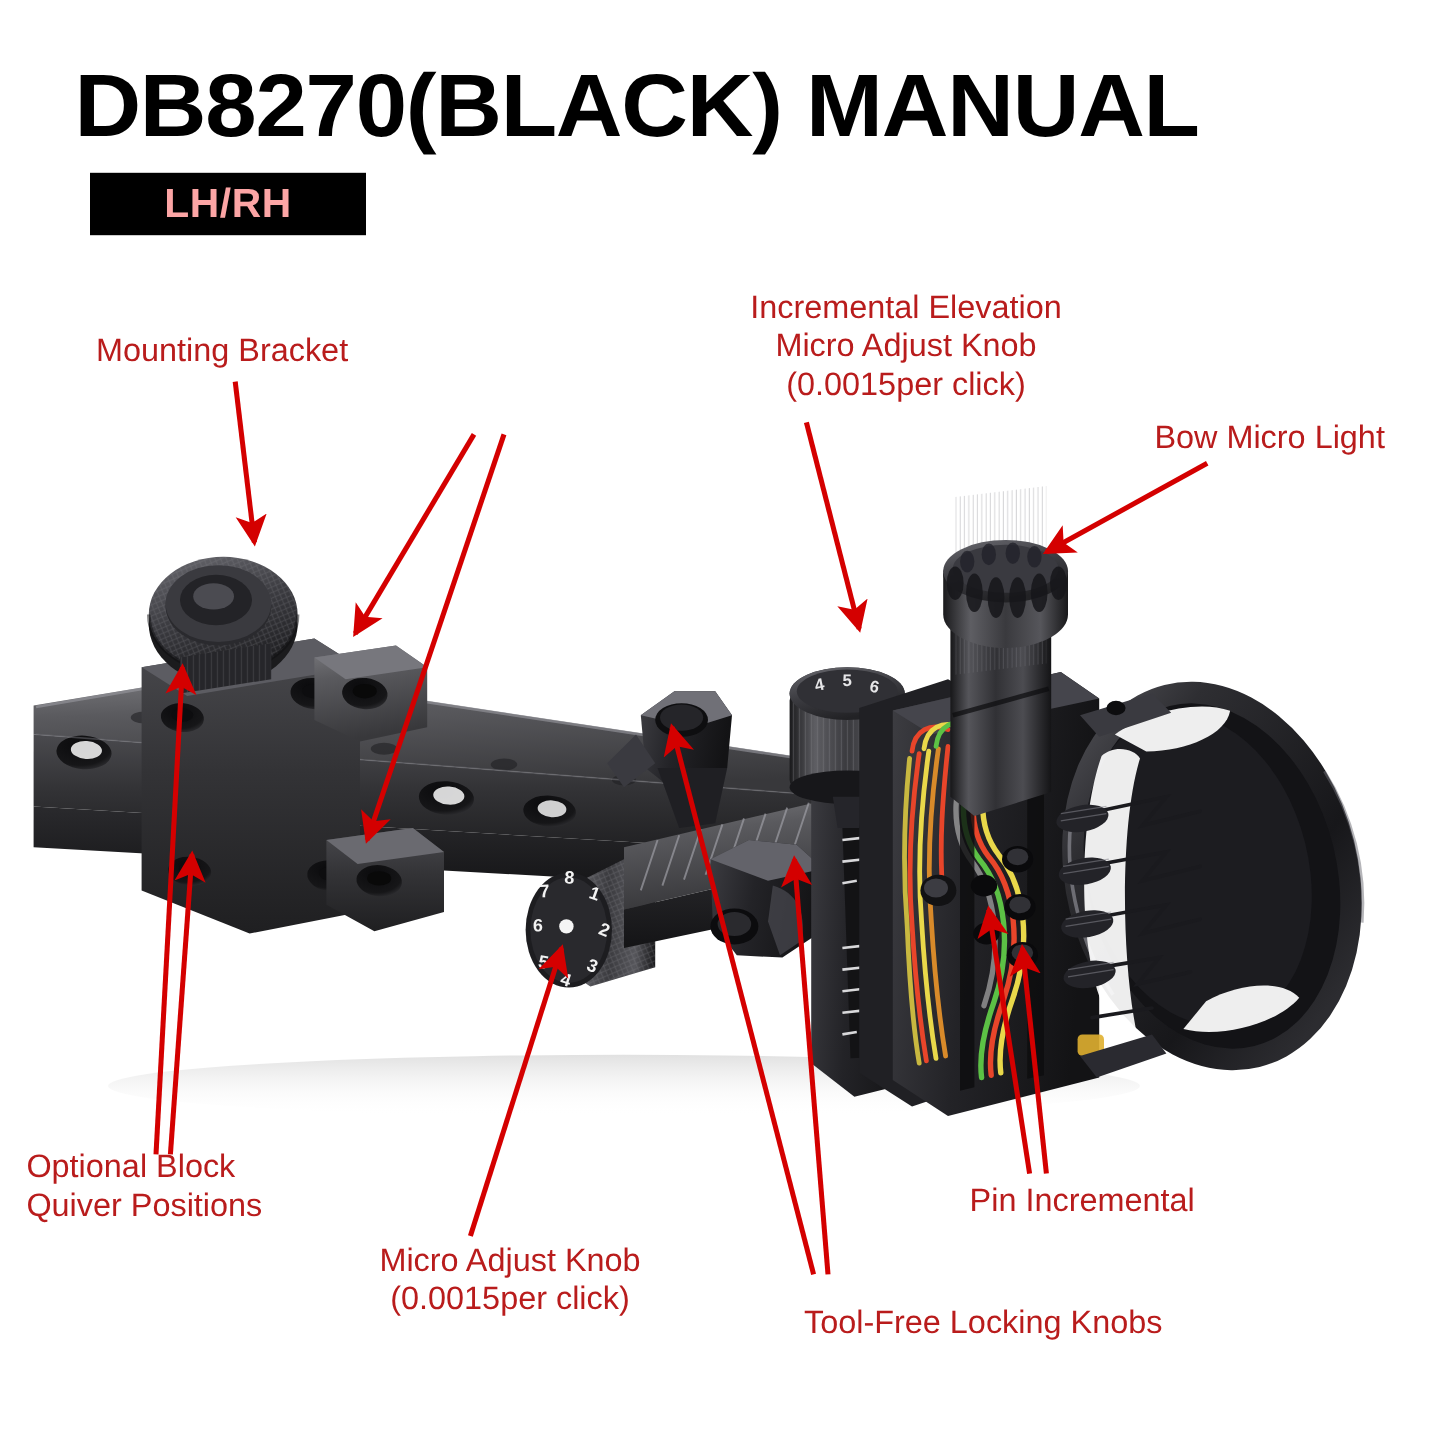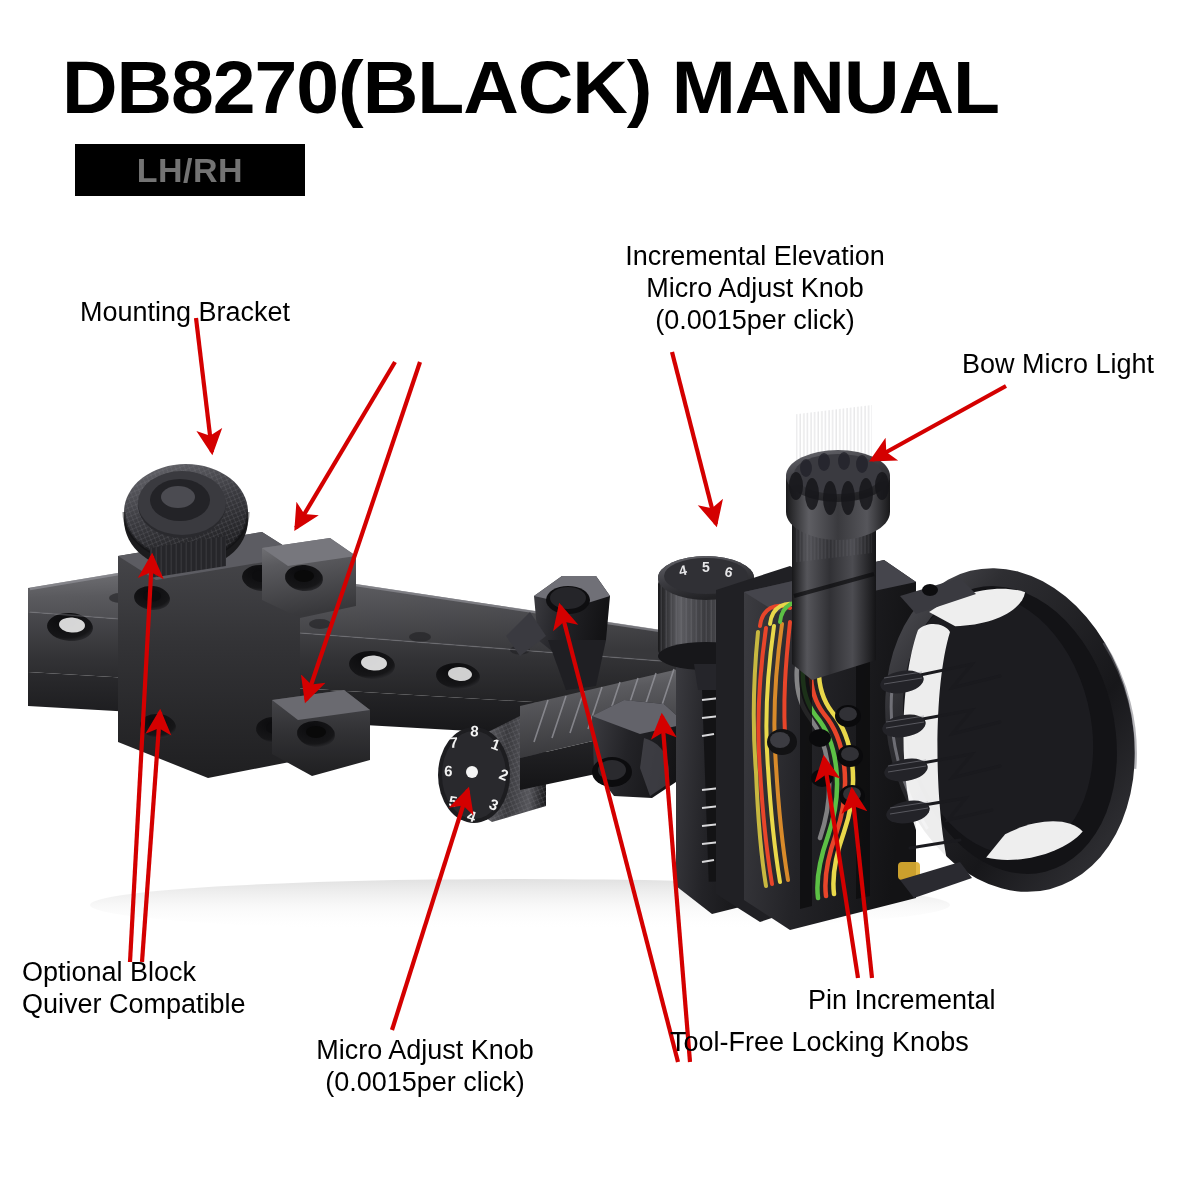--- a/index.html
+++ b/index.html
@@ -24,28 +24,28 @@
     transform-origin:left center;
     white-space:nowrap;
   }
   .badge {
     position:absolute; left:75px; top:144px;
     width:230px; height:52px;
     background:#000;
     display:flex; align-items:center; justify-content:center;
   }
   .badge-text {
-    color:#737373; font-weight:bold; font-size:34px;
+    color:#fca5a5; font-weight:bold; font-size:34px;
     letter-spacing:0.5px; line-height:34px;
   }
 
   
   .label {
     position:absolute;
-    color:#000000;
+    color:#b91c1c;
     font-size:27px;
     line-height:32px;
     white-space:nowrap;
   }
   .label.center { text-align:center; }
   .label.left   { text-align:left; }
 
   
   svg.layer {
     position:absolute; left:0; top:0;
@@ -440,46 +440,46 @@
     <line x1="392" y1="1030" x2="468" y2="790"></line>
 
     <line x1="678" y1="1062" x2="560" y2="606"></line>
     <line x1="690" y1="1062" x2="662" y2="716"></line>
 
     <line x1="858" y1="978" x2="824" y2="758"></line>
     <line x1="872" y1="978" x2="852" y2="790"></line>
   </g>
 </svg>
 
-<div class="label left" style="left:80px; top:276px;margin-top:20px;">
+<div class="label left" style="left:80px; top:276px;">
   <div>Mounting Bracket</div>
 </div>
 
 
 <div class="label center" style="left:605px; top:240px; width:300px;">
   <div>Incremental Elevation</div>
   <div>Micro Adjust Knob</div>
   <div>(0.0015per click)</div>
 </div>
 
 <div class="label left" style="left:962px; top:348px;">
   <div>Bow Micro Light</div>
 </div>
 
 <div class="label left" style="left:22px; top:956px;">
   <div>Optional Block</div>
-  <div>Quiver Compatible</div>
+  <div>Quiver Positions</div>
 </div>
 
 <div class="label center" style="left:280px; top:1034px; width:290px;">
   <div>Micro Adjust Knob</div>
   <div>(0.0015per click)</div>
 </div>
 
-<div class="label left" style="left:670px; top:1026px;">
+<div class="label left" style="left:670px; top:1086px;">
   <div>Tool-Free Locking Knobs</div>
 </div>
 
 <div class="label left" style="left:808px; top:984px;">
   <div>Pin Incremental</div>
 </div>
 
 </div>
 
 </body></html>

